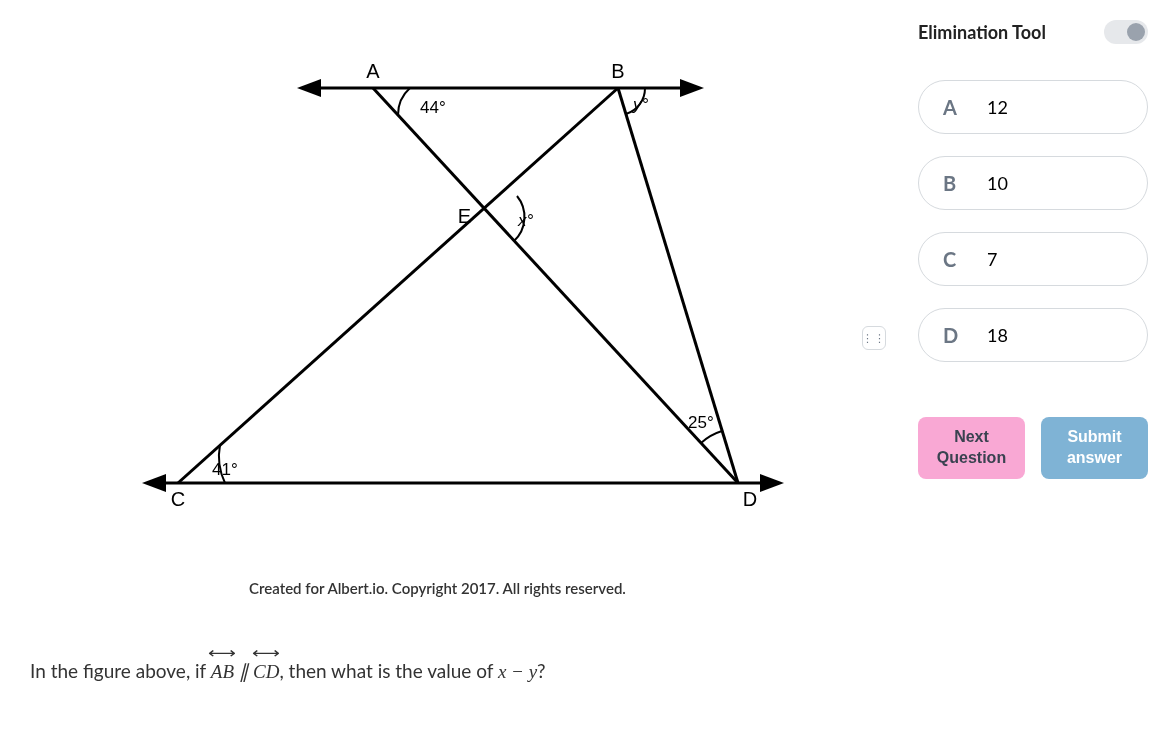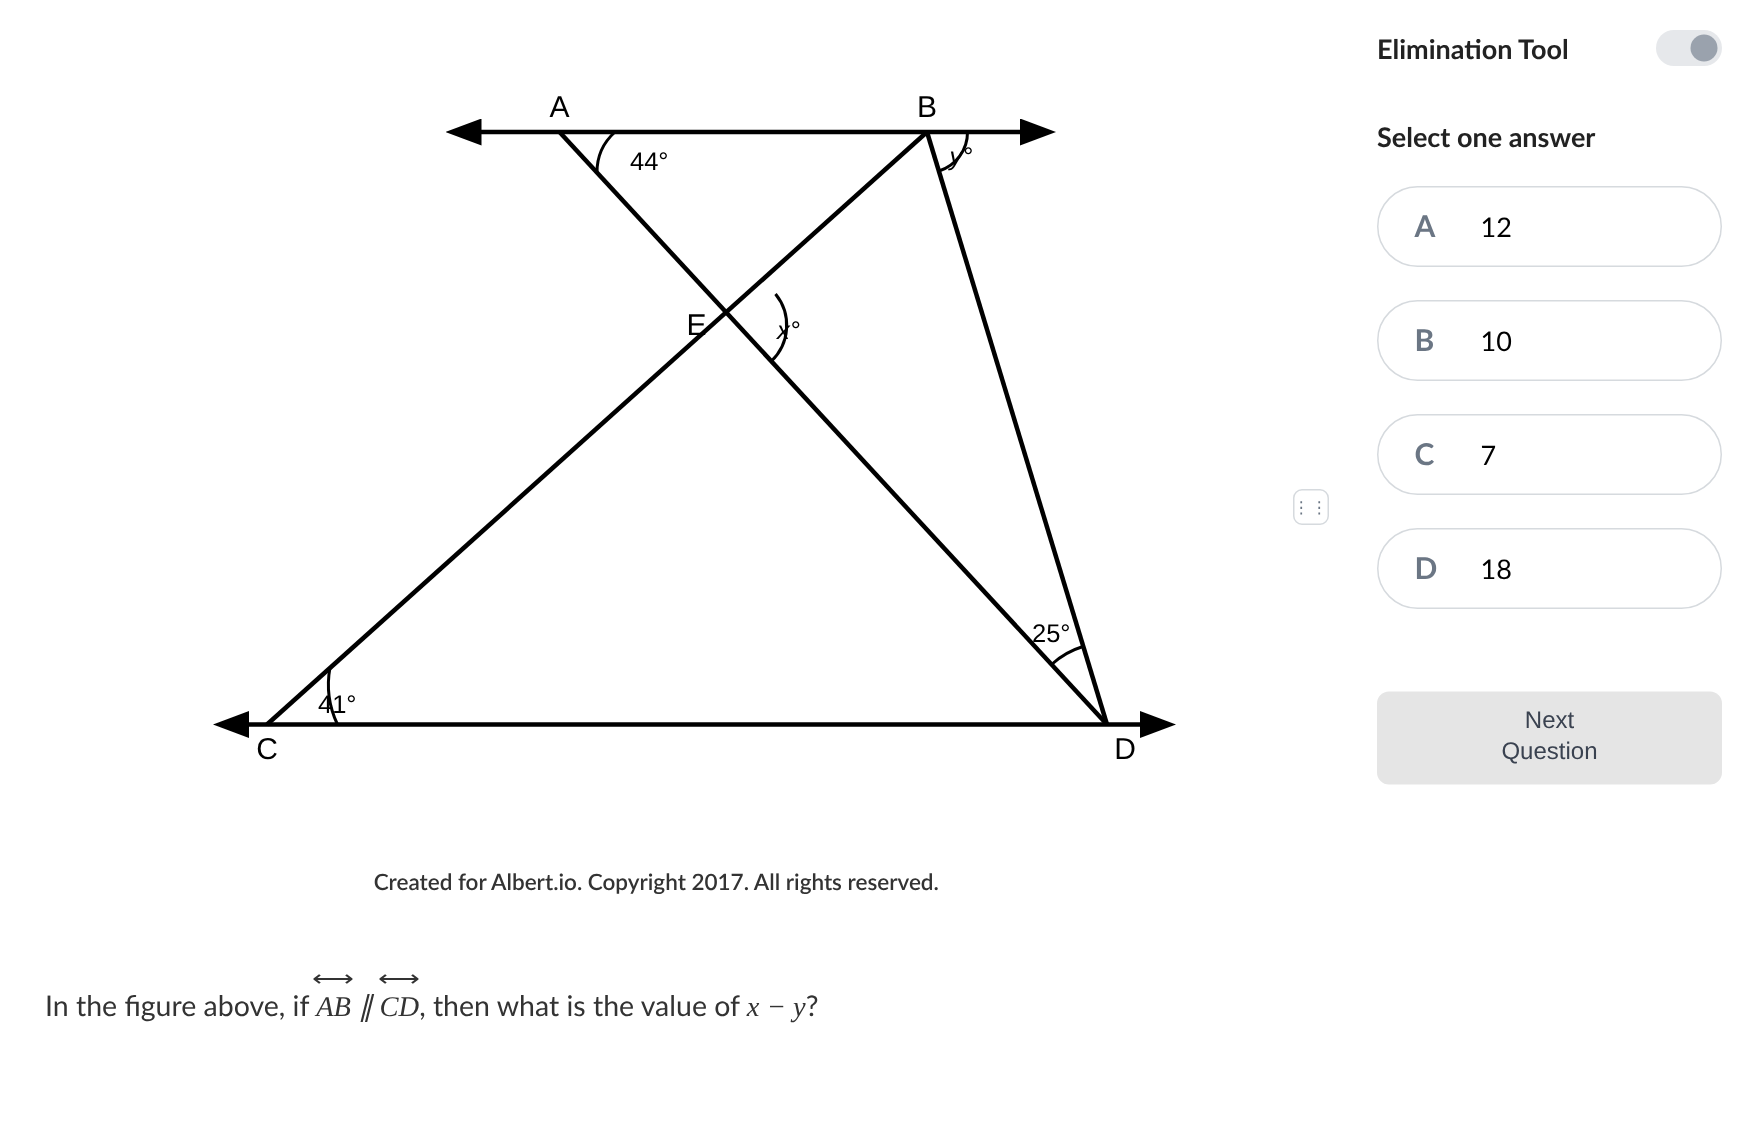--- a/index.html
+++ b/index.html
@@ -18,21 +18,21 @@
   .elim-label{font-weight:700;font-size:18px;color:#222}
   .toggle{width:44px;height:24px;background:#e6e8eb;border-radius:12px;position:relative;cursor:pointer}
   .toggle .knob{position:absolute;width:18px;height:18px;background:#9aa2ad;border-radius:50%;top:3px;right:3px}
   .select-label{font-weight:700;font-size:18px;color:#222;margin-bottom:22px}
   .answers{display:flex;flex-direction:column;gap:22px}
   .answer{display:flex;align-items:center;gap:22px;border:1px solid #d6dade;border-radius:999px;padding:14px 24px;cursor:pointer;background:#fff}
   .answer .letter{font-weight:700;font-size:20px;color:#6b7684;width:22px}
   .answer .value{font-size:18px;color:#000000}
   .action-row{display:flex;gap:16px;margin-top:55px}
   .btn{flex:1;border:none;border-radius:8px;padding:10px 6px;font-size:16px;cursor:pointer;line-height:1.3;text-align:center}
-  .btn-next{background:#e5e5e5;color:#3a4250;font-weight:400}
+  .btn-next{background:#f9a8d4;color:#3a4250;font-weight:700}
   .btn-submit{background:#7fb3d5;color:#fff;font-weight:600}
   .drag-handle{position:absolute;left:862px;top:326px;width:24px;height:24px;border:1px solid #d6dade;border-radius:6px;display:flex;align-items:center;justify-content:center;font-size:11px;color:#6b7684;cursor:grab;background:#fff;letter-spacing:1px}
   svg text{font-family:Arial,sans-serif}
 </style>
 </head>
 <body>
 
 <div class="main">
   <div class="figure-card">
     <div class="figure-area">
@@ -84,21 +84,20 @@
 
 <div class="drag-handle">⋮⋮</div>
 
 <div class="sidebar">
   <div class="elim-row">
     <div class="elim-label">Elimination Tool</div>
     <div class="toggle">
         <div class="knob"></div>
       </div>
   </div>
-  <div class="select-label">Select one answer</div>
 
   <div class="answers">
     <div class="answer">
       <span class="letter">A</span>
       <span class="value">12</span>
     </div>
     <div class="answer">
       <span class="letter">B</span>
       <span class="value">10</span>
     </div>
@@ -110,14 +109,18 @@
       <span class="letter">D</span>
       <span class="value">18</span>
     </div>
   </div>
 
   <div class="action-row">
     <button class="btn btn-next">
       <span>Next</span><br>
       <span>Question</span>
     </button>
+    <button class="btn btn-submit">
+      <span>Submit</span><br>
+      <span>answer</span>
+    </button>
   </div>
 </div>
 
 </body></html>

